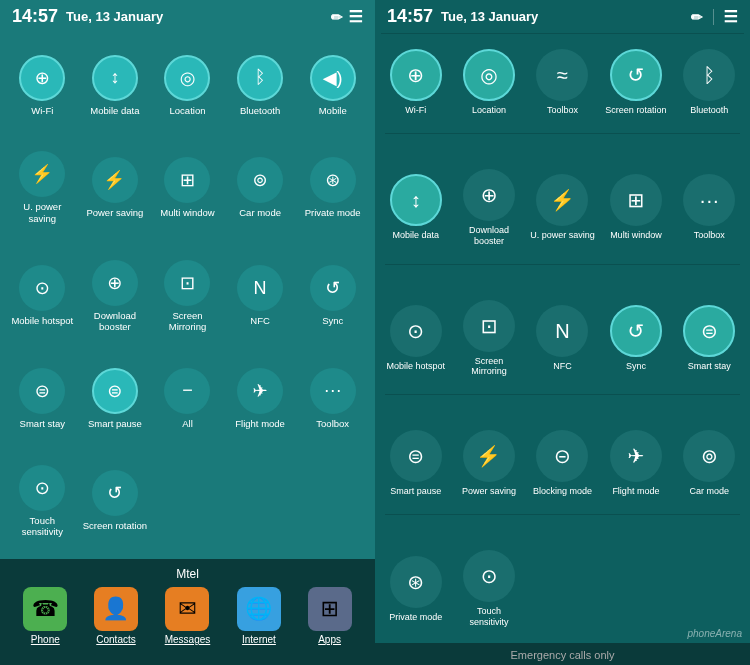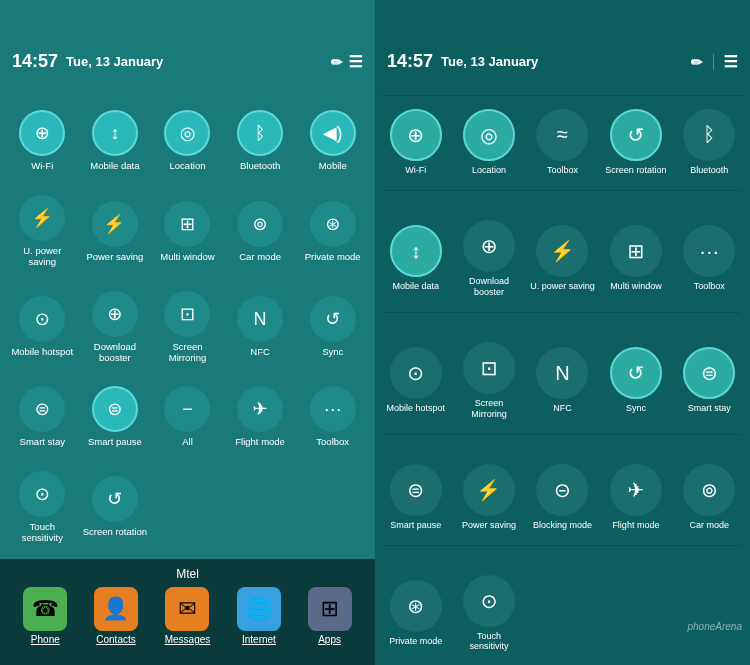--- a/index.html
+++ b/index.html
@@ -28,26 +28,25 @@
       background: #0d5f5f;
       display: flex;
       flex-direction: column;
       position: relative;
     }
 
     
     .status-bar {
       display: flex;
       align-items: center;
-      padding: 23px 12px;
+      padding: 6px 12px;
       color: white;
       font-size: 14px;
       font-weight: bold;
       justify-content: space-between;
-      margin-top: 28px;
     }
     .status-bar .time { font-size: 18px; font-weight: bold; }
     .status-bar .date { font-size: 13px; margin-left: 6px; }
     .status-bar .icons { display: flex; gap: 6px; align-items: center; }
     .status-bar .icons span { font-size: 14px; }
 
     
     .quick-grid {
       display: grid;
       grid-template-columns: repeat(5, 1fr);
@@ -175,21 +174,21 @@
 
     .emergency-text {
       color: #aaa;
       font-size: 11px;
       text-align: center;
       width: 100%;
     }
 
     .watermark {
       position: absolute;
-      bottom: 33px;
+      bottom: 26px;
       right: 8px;
       color: rgba(255,255,255,0.5);
       font-size: 10px;
       font-style: italic;
     }
 
     .divider-v {
       width: 1px;
       background: rgba(255,255,255,0.3);
       height: 16px;
@@ -432,14 +431,17 @@
       <div class="quick-item">
         <div class="quick-icon">⊛</div>
         <span class="quick-label">Private mode</span>
       </div>
       <div class="quick-item">
         <div class="quick-icon">⊙</div>
         <span class="quick-label">Touch sensitivity</span>
       </div>
     </div>
 
+  <div class="right-bottom">
+    <span class="emergency-text">Emergency calls only</span>
+  </div>
   <div class="watermark">phoneArena</div>
 </div>
 
 </body></html>

